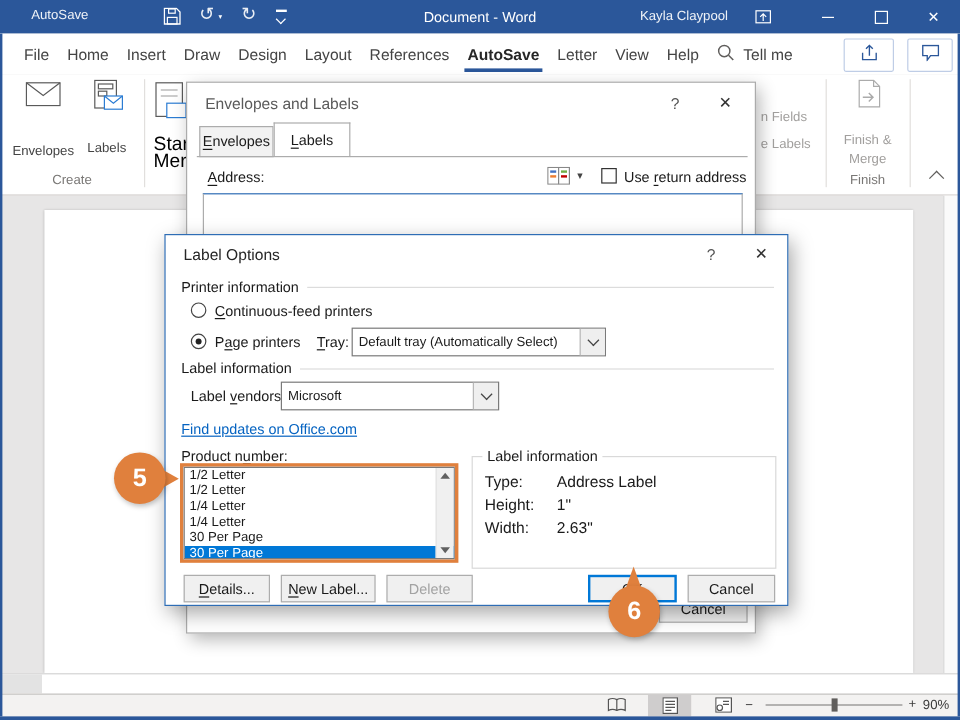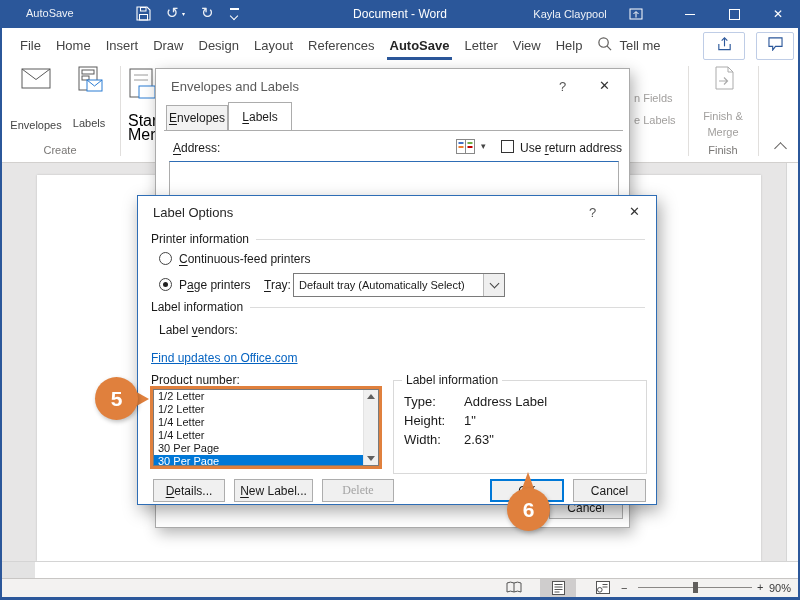--- a/index.html
+++ b/index.html
@@ -81,21 +81,21 @@
   .pscroll{position:absolute;right:0;top:0;bottom:0;width:15px;background:#F0F0F0;border-left:1px solid #E3E3E3;box-sizing:border-box;}
   .tri-up{width:0;height:0;border-left:4px solid transparent;border-right:4px solid transparent;border-bottom:5px solid #606060;}
   .tri-dn{width:0;height:0;border-left:4px solid transparent;border-right:4px solid transparent;border-top:5px solid #606060;}
 
   .gbox{border:1px solid #D9D9D9;box-sizing:border-box;}
   .gbox-title{position:absolute;top:-8px;left:8px;background:#fff;padding:0 4px;font-size:12px;color:#1A1A1A;}
   .inforow{display:flex;font-size:13px;color:#1A1A1A;line-height:19px;}
   .inforow .il{width:60px;}
 
   .btn{height:23px;background:#F0F0F0;border:1px solid #ADADAD;box-sizing:border-box;display:flex;align-items:center;justify-content:center;font-size:12px;color:#1A1A1A;}
-  .btn.disabled{color:#A3A3A3;font-family:Liberation Serif, serif;}
+  .btn.disabled{color:#A3A3A3;}
   .btn.primary{border:2px solid #0078D7;}
 
   
   .co-circle{width:43px;height:43px;border-radius:50%;background:#E0803D;color:#fff;display:flex;align-items:center;justify-content:center;
              font-size:21px;font-weight:bold;box-shadow:1px 2px 4px rgba(0,0,0,.25);}
   .co-tri-right{width:0;height:0;border-top:9px solid transparent;border-bottom:9px solid transparent;border-left:16px solid #E0803D;}
   .co-tri-up{width:0;height:0;border-left:10px solid transparent;border-right:10px solid transparent;border-bottom:28px solid #E0803D;}
 </style>
 </head>
 <body>
@@ -316,20 +316,26 @@
       <span class="carr">
           <span class="chev-dn"></span>
         </span>
     </div>
 
     <div class="abs group-hdr" style="left:13px;top:104px;width:494px;">
       <span class="lbl12">Label information</span>
         <span class="line"></span>
     </div>
     <span class="abs lbl12" style="left:21px;top:127px;"><span>Label </span><span class="u">v</span><span>endors:</span></span>
+    <div class="abs combo" style="left:96px;top:122px;width:182px;height:24px;">
+      <span class="ctext">Microsoft</span>
+      <span class="carr">
+          <span class="chev-dn"></span>
+        </span>
+    </div>
     <span class="abs link" style="left:13px;top:155px;">Find updates on Office.com</span>
 
     <span class="abs lbl12" style="left:13px;top:177px;"><span>Product n</span><span class="u">u</span><span>mber:</span></span>
     <div class="abs hilite" style="left:12px;top:190px;width:232px;height:83px;">
       <div class="plist">
         <div class="prow">1/2 Letter</div>
         <div class="prow">1/2 Letter</div>
         <div class="prow">1/4 Letter</div>
         <div class="prow">1/4 Letter</div>
         <div class="prow">30 Per Page</div>

